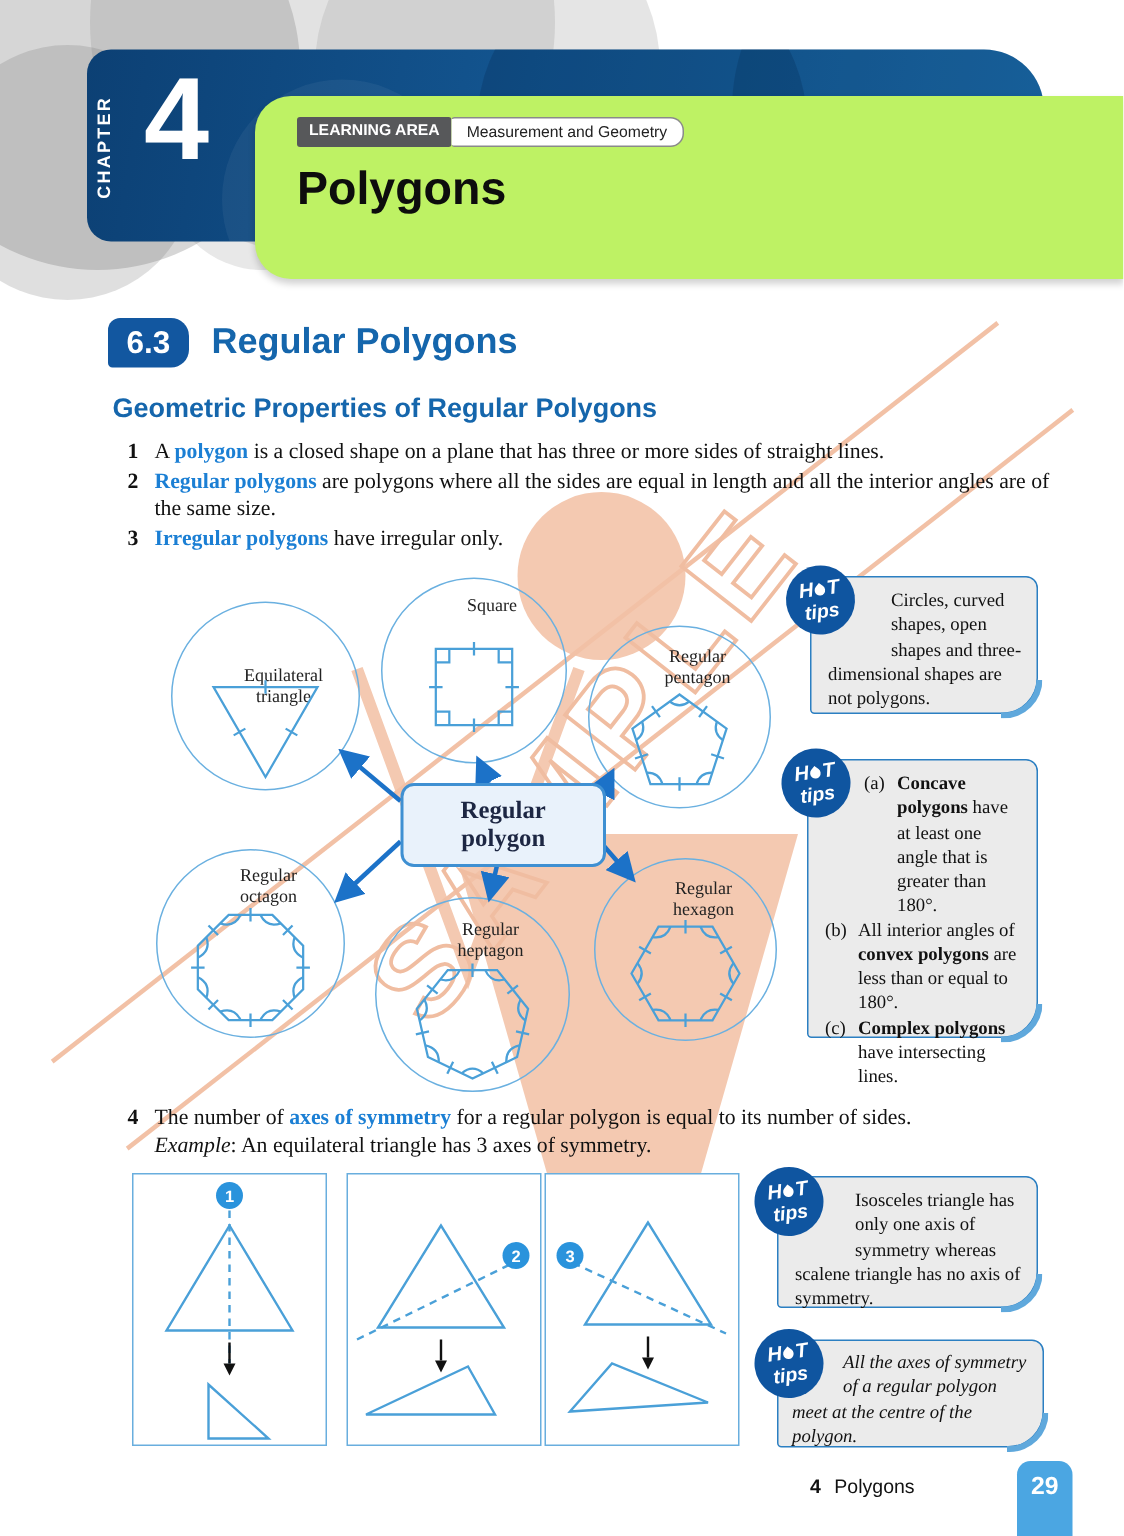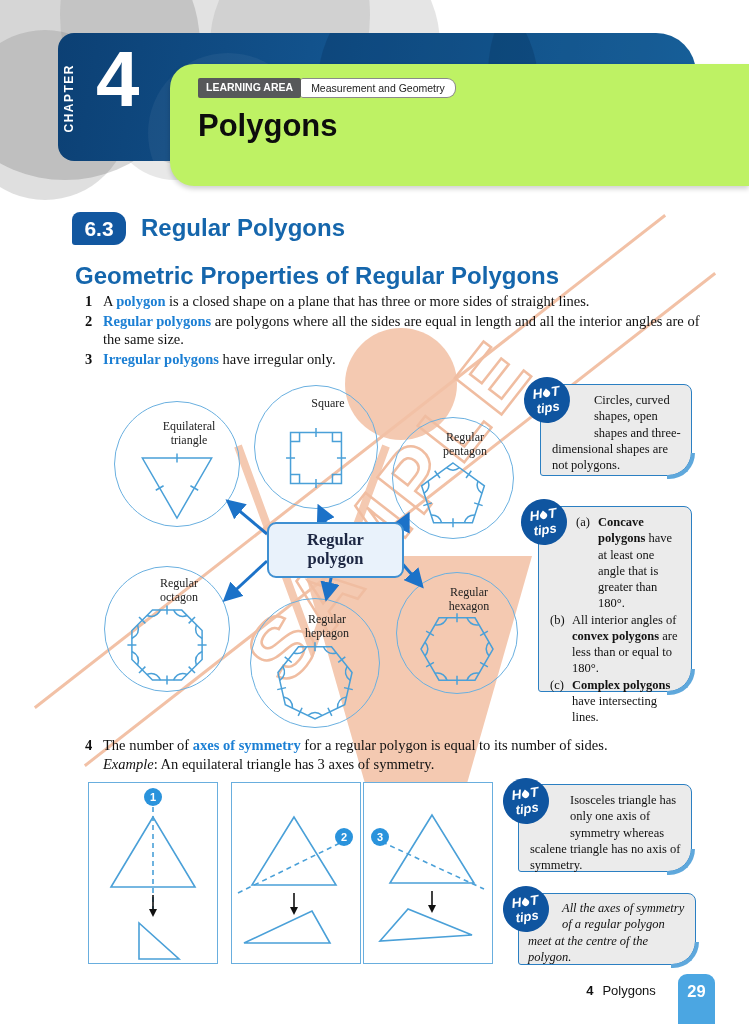--- a/index.html
+++ b/index.html
@@ -33,21 +33,21 @@
         border-radius:2px 9px 9px 2px;}
   .main-title{position:absolute;left:28px;top:44px;font-family:"Liberation Sans",sans-serif;
         font-weight:bold;font-size:31px;color:#0d0d0d;}
   
   .sec-badge{position:absolute;left:72px;top:212px;width:54px;height:33px;background:#1257a0;color:#fff;
         border-radius:8px 12px 12px 3px;display:flex;align-items:center;justify-content:center;
         font-family:"Liberation Sans",sans-serif;font-weight:bold;font-size:21px;z-index:2;}
   .sec-title{position:absolute;left:141px;top:214px;font-family:"Liberation Sans",sans-serif;
         font-weight:bold;font-size:24px;color:#1566ac;z-index:2;}
   .sub-heading{position:absolute;left:75px;top:262px;font-family:"Liberation Sans",sans-serif;
-        font-weight:bold;font-size:24px;color:#1566ac;z-index:2;}
+        font-weight:bold;font-size:18px;color:#1566ac;z-index:2;}
   
   .plist{position:absolute;left:85px;top:293px;width:625px;font-size:14.5px;line-height:1.24;z-index:2;}
   .list-item{display:flex;margin-bottom:2px;}
   .list-item .num{width:18px;flex:none;font-weight:bold;}
   .term{color:#1b7fd4;font-weight:bold;}
   
   .pcircle{position:absolute;border:1.4px solid #6ab0e0;border-radius:50%;z-index:2;}
   .plabel{position:absolute;left:12px;width:100%;text-align:center;font-size:12px;line-height:1.15;color:#222;}
   .plabel span{display:inline-block;}
   .pshape{position:absolute;left:0;top:0;}
@@ -78,21 +78,21 @@
   .p4 .row{display:flex;}
   .p4 .num{width:18px;flex:none;font-weight:bold;}
   .ex-label{font-style:italic;}
   .sym-box{position:absolute;width:128px;height:180px;border:1.6px solid #69aede;background:#fff;z-index:2;}
   .sym-box svg{display:block;}
   .tri-line{stroke:#4aa0d8;stroke-width:1.6;fill:none;}
   .axis{stroke:#4aa0d8;stroke-width:1.6;fill:none;stroke-dasharray:5 4;}
   .stepnum{font-family:"Liberation Sans",sans-serif;font-size:11px;font-weight:bold;fill:#fff;}
   .blk{stroke:#111;stroke-width:1.6;}
   
-  .footer-text{position:absolute;left:556px;top:983px;width:130px;text-align:center;z-index:2;
+  .footer-text{position:absolute;left:540px;top:983px;width:130px;text-align:left;z-index:2;
         font-family:"Liberation Sans",sans-serif;font-size:13px;color:#111;}
   .footer-text .fnum{font-weight:bold;margin-right:9px;}
   .footer-text .ftitle{font-weight:500;}
   .page-tab{position:absolute;left:678px;top:974px;width:37px;height:50px;background:#4ba6e2;
         border-radius:9px 9px 0 0;z-index:2;text-align:center;color:#fff;
         font-family:"Liberation Sans",sans-serif;font-weight:bold;font-size:16.5px;padding-top:8px;box-sizing:border-box;}
 </style>
 </head>
 <body>
 
@@ -141,21 +141,21 @@
       <span class="num">2</span>
       <span class="txt"><span></span><span class="term">Regular polygons</span><span> are polygons where all the sides are equal in length and all the interior angles are of the same size.</span></span>
     </div>
     <div class="list-item">
       <span class="num">3</span>
       <span class="txt"><span></span><span class="term">Irregular polygons</span><span> have irregular only.</span></span>
     </div>
   </div>
 
   <div class="pcircle" style="left:114px;top:401px;width:124px;height:124px;">
-    <div class="plabel" style="top:18px;"><span style="width:78px;">Equilateral triangle</span></div>
+    <div class="plabel" style="top:18px;"><span style="width:78px;margin-top:24px;">Equilateral triangle</span></div>
     <svg class="pshape" width="124" height="124">
         <polygon points="62,116 27.358983848622458,56 96.64101615137753,55.999999999999986" class="shape-line"></polygon>
         <line x1="40.782377607281255" y1="88.25" x2="48.5766062413412" y2="83.75" class="shape-line"></line>
         <line x1="61.99999999999999" y1="51.49999999999999" x2="61.99999999999999" y2="60.49999999999999" class="shape-line"></line>
         <line x1="83.21762239271874" y1="88.25" x2="75.42339375865879" y2="83.75" class="shape-line"></line>
       </svg>
   </div>
   <div class="pcircle" style="left:254px;top:385px;width:122px;height:122px;">
     <div class="plabel" style="top:11px;"><span>Square</span></div>
     <svg class="pshape" width="122" height="122">

